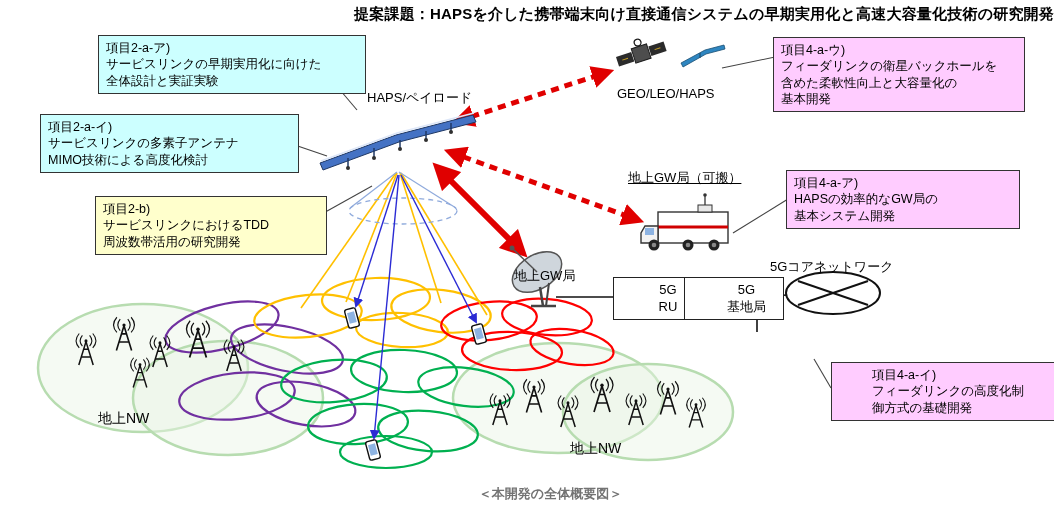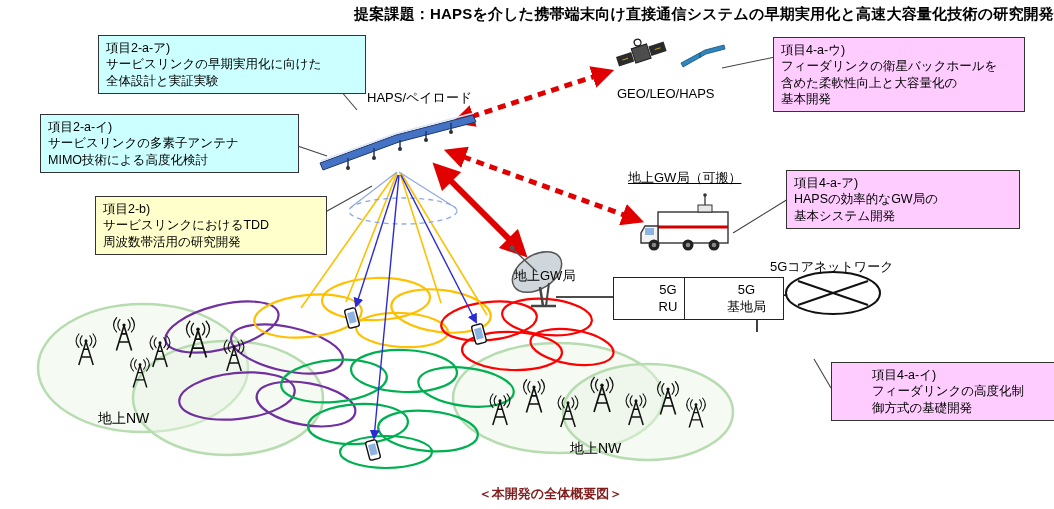--- a/index.html
+++ b/index.html
@@ -14,21 +14,21 @@
   .note .b{white-space:pre-line;}
   .cyan{background:#ccffff;}
   .yellow{background:#ffffcc;}
   .pink{background:#ffccff;}
   .lbl{position:absolute;font-size:13px;white-space:nowrap;}
   .lbl.big{font-size:14px;}
   .nbox{position:absolute;border:1.6px solid #222;background:#fff;
         display:flex;align-items:center;justify-content:center;text-align:center;
         font-size:13px;line-height:1.25;white-space:pre-line;padding-left:25px;}
   .caption{position:absolute;left:0;right:0;top:485px;text-align:center;
-           color:#7f1d1d;font-weight:bold;font-size:13px;padding-left:47px;}
+           color:#737373;font-weight:bold;font-size:13px;padding-left:47px;}
 </style>
 </head>
 <body>
 
 <div class="canvas">
 
   <svg class="abs" width="1054" height="509" viewBox="0 0 1054 509">
     <defs>
       <marker id="ar" markerWidth="4.5" markerHeight="4.5" refX="3.2" refY="2.25" orient="auto-start-reverse">
         <path d="M0,0 L4.5,2.25 L0,4.5 Z" fill="#e00000"></path>

